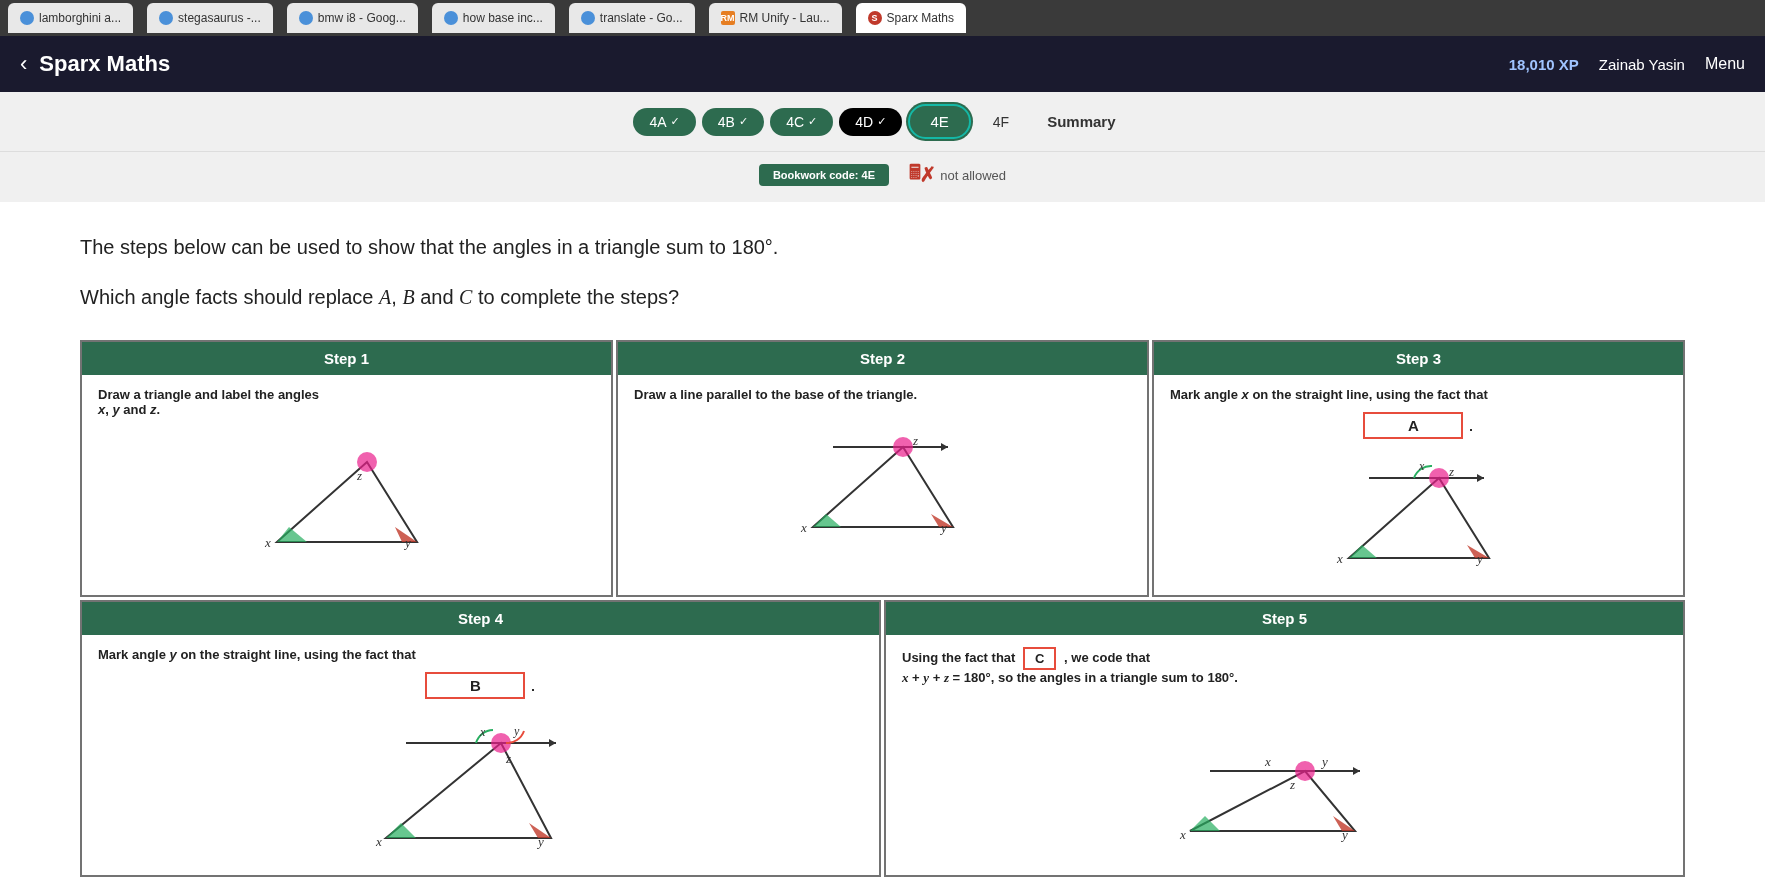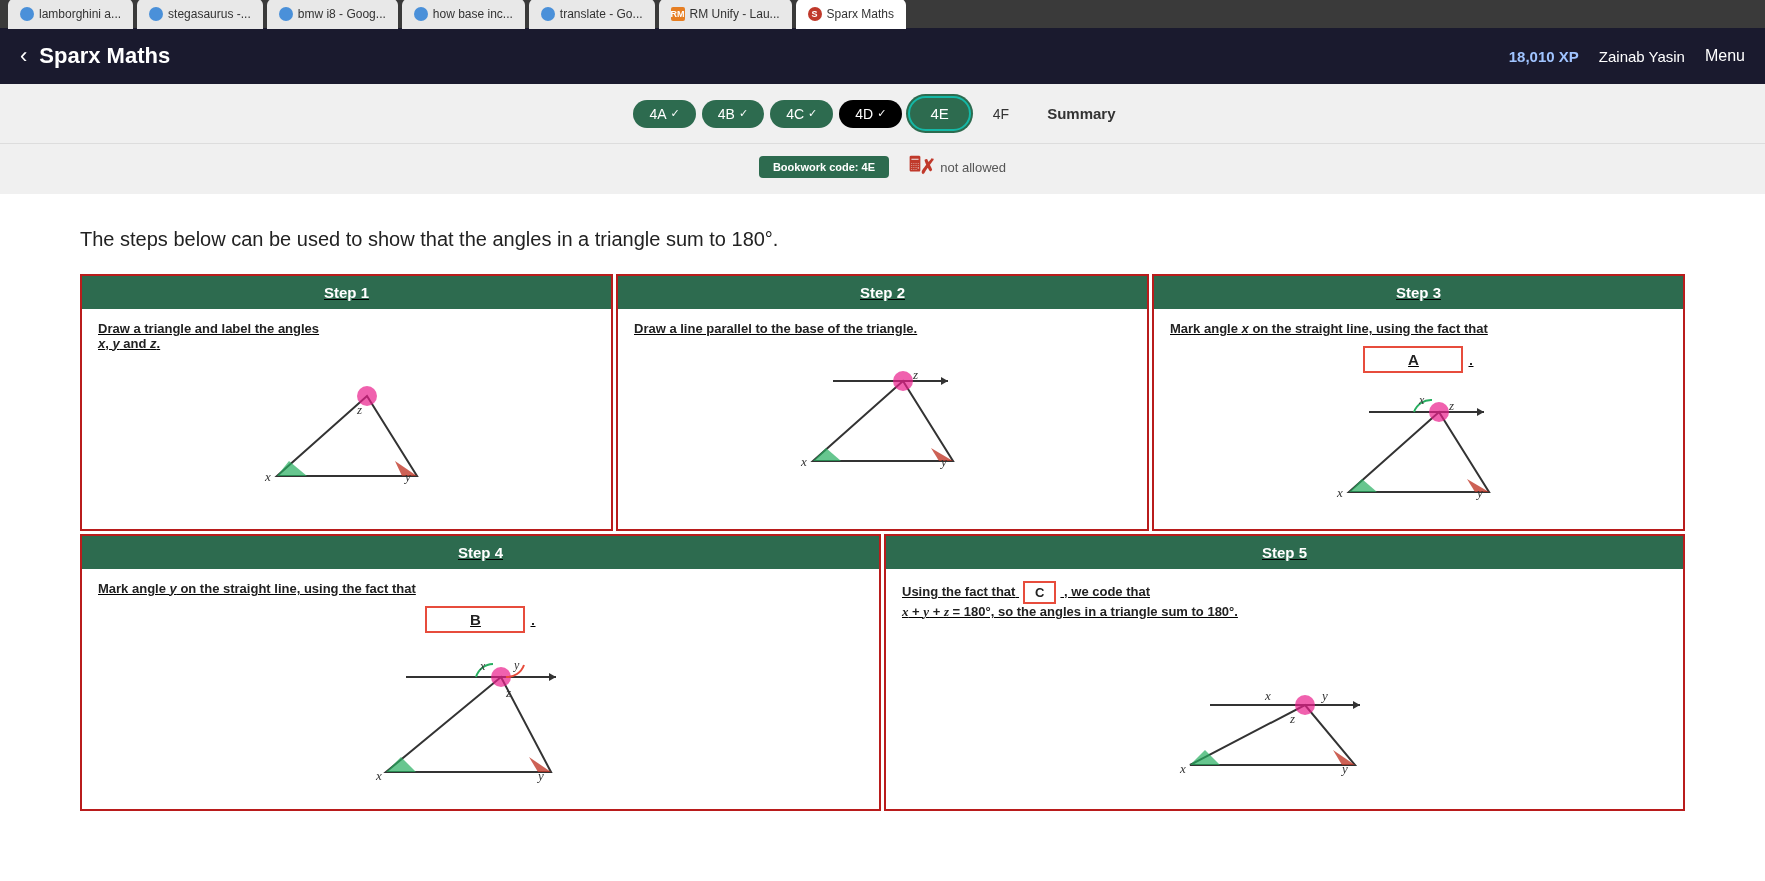--- a/index.html
+++ b/index.html
@@ -1,20 +1,20 @@
 <!DOCTYPE html>
 <html><head>
   <meta charset="utf-8">
   <style>
     * { box-sizing: border-box; margin: 0; padding: 0; }
     body { font-family: Arial, sans-serif; background: #2a2a2a; width: 1765px; min-height: 881px; overflow-x: hidden; }
 
     
     .browser-tabs {
-      display: flex; align-items: center; background: #3a3a3a; height: 28px; padding: 0 8px; gap: 4px;
+      display: flex; align-items: center; background: #3a3a3a; height: 36px; padding: 0 8px; gap: 14px;
     }
     .browser-tab {
       display: flex; align-items: center; gap: 5px; background: #e8e8e8; border-radius: 6px 6px 0 0;
       padding: 0 12px; height: 30px; font-size: 12px; color: #333; white-space: nowrap; cursor: pointer;
       max-width: 160px; overflow: hidden;
     }
     .browser-tab.active { background: #fff; }
     .browser-tab-icon { width: 14px; height: 14px; border-radius: 50%; background: #4a90d9; flex-shrink: 0; display: flex; align-items: center; justify-content: center; }
     .browser-tab-icon.sparx { background: #c0392b; }
     .browser-tab-icon.rm { background: #e67e22; border-radius: 2px; }
@@ -64,21 +64,21 @@
       background: white; margin: 0; padding: 30px 80px 40px 80px; min-height: 620px;
     }
     .question-text { font-size: 20px; color: #222; margin-bottom: 20px; line-height: 1.5; }
     .question-text-b { font-size: 20px; color: #222; margin-bottom: 28px; line-height: 1.5; font-weight: normal; }
     .question-text-b .abc { font-style: italic; font-family: 'Times New Roman', serif; }
 
     
     .steps-grid-top { display: grid; grid-template-columns: 1fr 1fr 1fr; gap: 3px; margin-bottom: 3px; }
     .steps-grid-bottom { display: grid; grid-template-columns: 1fr 1fr; gap: 3px; }
 
-    .step-card { border: 2px solid #b91c1c; overflow: hidden; text-decoration: underline; }
+    .step-card { border: 2px solid #737373; overflow: hidden; }
     .step-header {
       background: #2d6b4f; color: white; text-align: center; padding: 8px;
       font-weight: bold; font-size: 15px;
     }
     .step-body { padding: 12px 16px; background: white; min-height: 160px; }
     .step-desc { font-size: 13px; color: #222; text-align: left; margin-bottom: 10px; font-weight: bold; }
     .answer-box {
       border: 2px solid #e74c3c; display: inline-block; min-width: 100px; padding: 3px 8px;
       text-align: center; font-size: 15px; font-weight: bold; color: #222; background: white;
       margin: 4px auto; display: block; width: fit-content;
@@ -174,20 +174,23 @@
   <div class="calculator-badge">
     <span class="calc-icon" style="font-size:20px;">🖩✗</span>
     <span>not allowed</span>
   </div>
 </div>
 
 <div class="main-content">
   <p class="question-text">
     The steps below can be used to show that the angles in a triangle sum to 180°.
   </p>
+  <p class="question-text-b">
+    Which angle facts should replace <span class="abc" style="font-family:'Times New Roman',serif; font-style:italic;">A</span>, <span class="abc" style="font-family:'Times New Roman',serif; font-style:italic;">B</span> and <span class="abc" style="font-family:'Times New Roman',serif; font-style:italic;">C</span> to complete the steps?
+  </p>
 
   <div class="steps-grid-top">
 
     <div class="step-card">
       <div class="step-header">Step 1</div>
       <div class="step-body">
         <div class="step-desc">
           Draw a triangle and label the angles<br><em>x</em>, <em>y</em> and <em>z</em>.
         </div>
         <div class="diagram-container">

